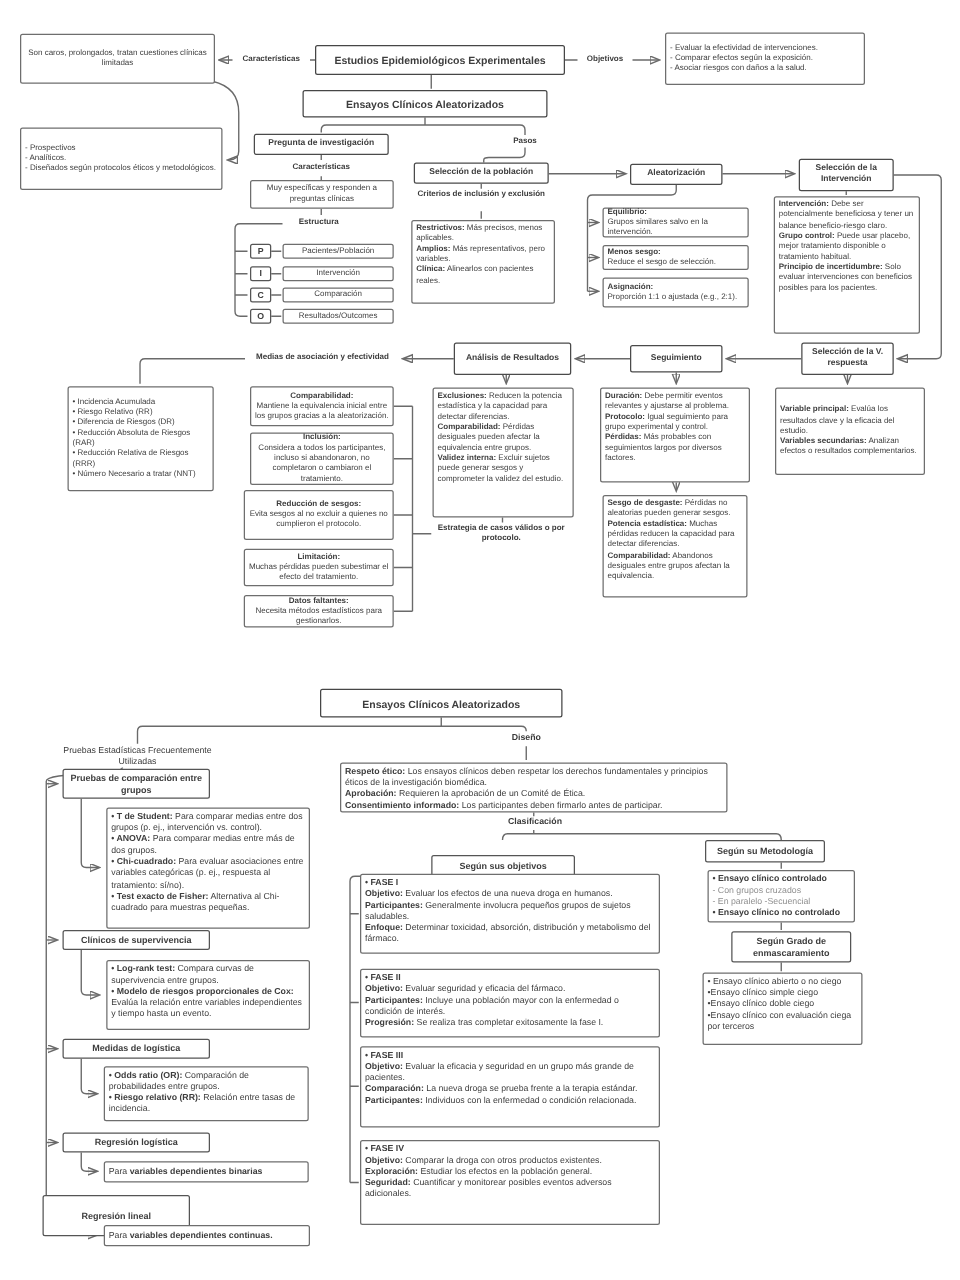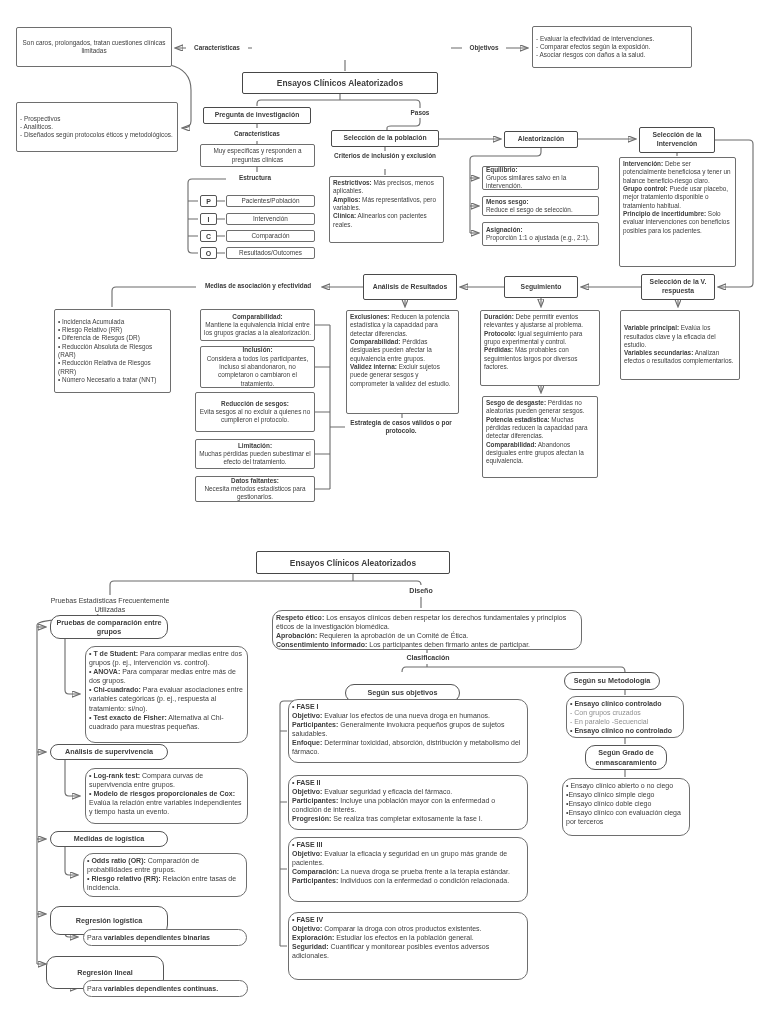--- a/index.html
+++ b/index.html
@@ -5,21 +5,21 @@
   *{margin:0;padding:0;box-sizing:border-box;}
   html,body{background:#ffffff;}
   #page{position:relative;width:768px;height:1024px;background:#ffffff;
         font-family:"Liberation Sans",sans-serif;color:#3d3d3d;overflow:hidden;}
   svg.wires{position:absolute;left:0;top:0;z-index:0;}
   svg.wires path{fill:none;stroke:#6a6a6a;stroke-width:1.1;}
   .sec{position:absolute;left:0;top:0;width:768px;height:1024px;}
   .bx{position:absolute;border:1px solid #6e6e6e;border-radius:2px;background:#fff;
       padding:2px 3px;line-height:1.3;z-index:1;}
   .d1 .bx{font-size:6.4px;}
-  .d2 .bx{font-size:7px;border-radius:10px;}
+  .d2 .bx{font-size:7px;}
   .c{text-align:center;}
   .vc{display:flex;flex-direction:column;justify-content:center;}
   .hd{font-weight:bold;text-align:center;display:flex;flex-direction:column;
       justify-content:center;align-items:center;border-color:#555;}
   .d1 .hd{font-size:6.8px;}
   .d2 .hd{font-size:7.2px;}
   .strong{border-width:1.5px;border-color:#4a4a4a;}
   .tt{position:absolute;z-index:1;background:#fff;border:1.4px solid #464646;border-radius:2px;
       font-weight:bold;font-size:8.4px;display:flex;align-items:center;justify-content:center;}
   .lbl{position:absolute;font-weight:bold;text-align:center;z-index:2;color:#3a3a3a;line-height:1.25;}
@@ -93,20 +93,23 @@
     <path d="M 37 964 H 45" marker-end="url(#ah)"></path>
     <path d="M 65 639 V 690 Q 65 694 69 694 H 79" marker-end="url(#ah)"></path>
     <path d="M 65 760 V 792 Q 65 796 69 796 H 79" marker-end="url(#ah)"></path>
     <path d="M 65 847 V 871 Q 65 875 69 875 H 77" marker-end="url(#ah)"></path>
     <path d="M 65 922 V 933 Q 65 937 69 937 H 77" marker-end="url(#ah)"></path>
     <path d="M 65 972 V 984 Q 65 988 69 988 H 77" marker-end="url(#ah)"></path>
   </svg>
 
   <div class="sec d1">
 
+    <div class="tt" style="left:252px;top:36px;width:200px;height:24px">
+        <span>Estudios Epidemiológicos Experimentales</span>
+      </div>
 
     <div class="lbl onln" style="left:186px;top:44px;width:62px"><span>Características</span></div>
 
     <div class="bx vc c" style="left:16px;top:27px;width:156px;height:40px">
         <span>Son caros, prolongados, tratan cuestiones clínicas limitadas</span>
       </div>
 
     <div class="lbl onln" style="left:462px;top:44px;width:44px"><span>Objetivos</span></div>
 
     <div class="bx vc" style="left:532px;top:26px;width:160px;height:42px">
@@ -282,43 +285,43 @@
         <span>Pruebas de comparación entre grupos</span>
       </div>
     <div class="bx" style="left:85px;top:646px;width:163px;height:97px">
         <div class="ln"><b>• T de Student:</b><span> Para comparar medias entre dos grupos (p. ej., intervención vs. control).</span></div>
         <div class="ln"><b>• ANOVA:</b><span> Para comparar medias entre más de dos grupos.</span></div>
         <div class="ln"><b>• Chi-cuadrado:</b><span> Para evaluar asociaciones entre variables categóricas (p. ej., respuesta al tratamiento: sí/no).</span></div>
         <div class="ln"><b>• Test exacto de Fisher:</b><span> Alternativa al Chi-cuadrado para muestras pequeñas.</span></div>
       </div>
 
     <div class="bx hd" style="left:50px;top:744px;width:118px;height:16px">
-        <span>Análisis de supervivencia</span>
+        <span>Clínicos de supervivencia</span>
       </div>
     <div class="bx" style="left:85px;top:768px;width:163px;height:56px">
         <div class="ln"><b>• Log-rank test:</b><span> Compara curvas de supervivencia entre grupos.</span></div>
         <div class="ln"><b>• Modelo de riesgos proporcionales de Cox:</b><span> Evalúa la relación entre variables independientes y tiempo hasta un evento.</span></div>
       </div>
 
     <div class="bx hd" style="left:50px;top:831px;width:118px;height:16px">
         <span>Medidas de logística</span>
       </div>
     <div class="bx" style="left:83px;top:853px;width:164px;height:44px">
         <div class="ln"><b>• Odds ratio (OR):</b><span> Comparación de probabilidades entre grupos.</span></div>
         <div class="ln"><b>• Riesgo relativo (RR):</b><span> Relación entre tasas de incidencia.</span></div>
       </div>
 
-    <div class="bx hd" style="left:50px;top:906px;width:118px;height:29px">
+    <div class="bx hd" style="left:50px;top:906px;width:118px;height:16px">
         <span>Regresión logística</span>
       </div>
     <div class="bx vc" style="left:83px;top:929px;width:164px;height:17px">
         <div class="ln"><span>Para </span><b>variables dependientes binarias</b></div>
       </div>
 
-    <div class="bx hd" style="left:46px;top:956px;width:118px;height:33px">
+    <div class="bx hd" style="left:34px;top:956px;width:118px;height:33px">
         <span>Regresión lineal</span>
       </div>
     <div class="bx vc" style="left:83px;top:980px;width:165px;height:17px">
         <div class="ln"><span>Para </span><b>variables dependientes continuas.</b></div>
       </div>
 
     <div class="lbl" style="left:397px;top:587px;width:48px"><span>Diseño</span></div>
 
     <div class="bx" style="left:272px;top:610px;width:310px;height:40px">
         <div class="ln"><b>Respeto ético:</b><span> Los ensayos clínicos deben respetar los derechos fundamentales y principios éticos de la investigación biomédica.</span></div>
@@ -360,21 +363,21 @@
     <div class="bx hd" style="left:564px;top:672px;width:96px;height:18px">
         <span>Según su Metodología</span>
       </div>
     <div class="bx" style="left:566px;top:696px;width:118px;height:42px">
         <div class="ln"><b>• Ensayo clínico controlado</b></div>
         <div class="ln dim"><span>- Con grupos cruzados</span></div>
         <div class="ln dim"><span>- En paralelo -Secuencial</span></div>
         <div class="ln"><b>• Ensayo clínico no controlado</b></div>
       </div>
 
-    <div class="bx hd" style="left:585px;top:745px;width:82px;height:25px">
+    <div class="bx hd" style="left:585px;top:745px;width:96px;height:25px">
         <span>Según Grado de enmascaramiento</span>
       </div>
     <div class="bx" style="left:562px;top:778px;width:128px;height:58px">
         <div class="ln"><span>• Ensayo clínico abierto o no ciego</span></div>
         <div class="ln"><span>•Ensayo clínico simple ciego</span></div>
         <div class="ln"><span>•Ensayo clínico doble ciego</span></div>
         <div class="ln"><span>•Ensayo clínico con evaluación ciega por terceros</span></div>
       </div>
   </div>
 

